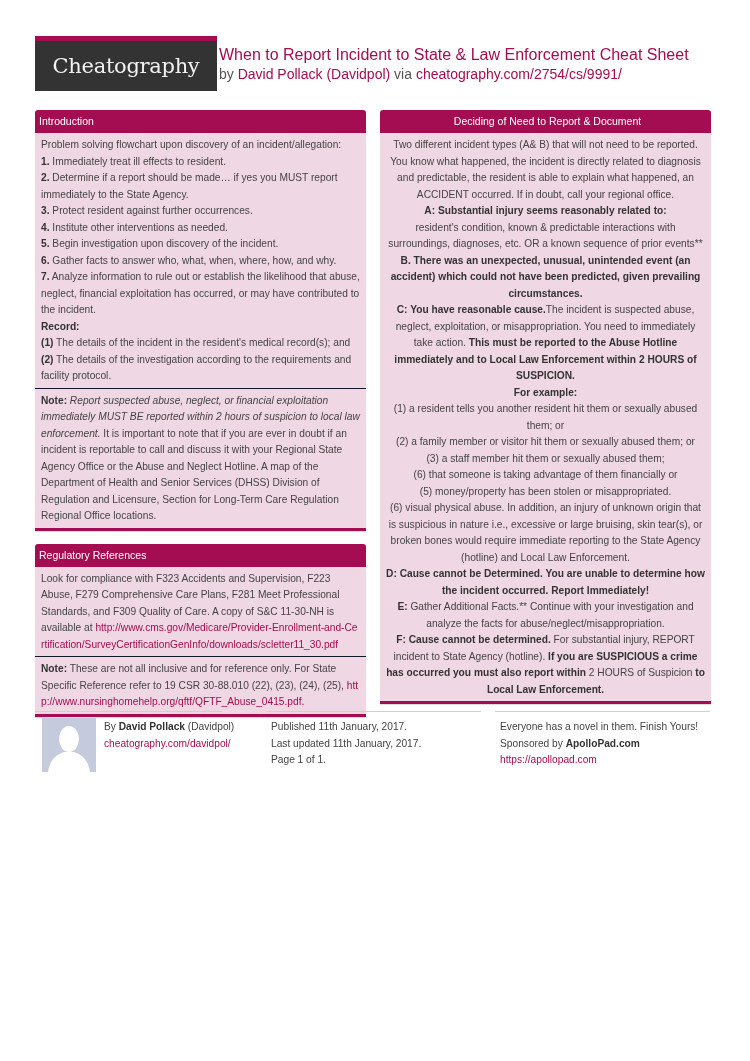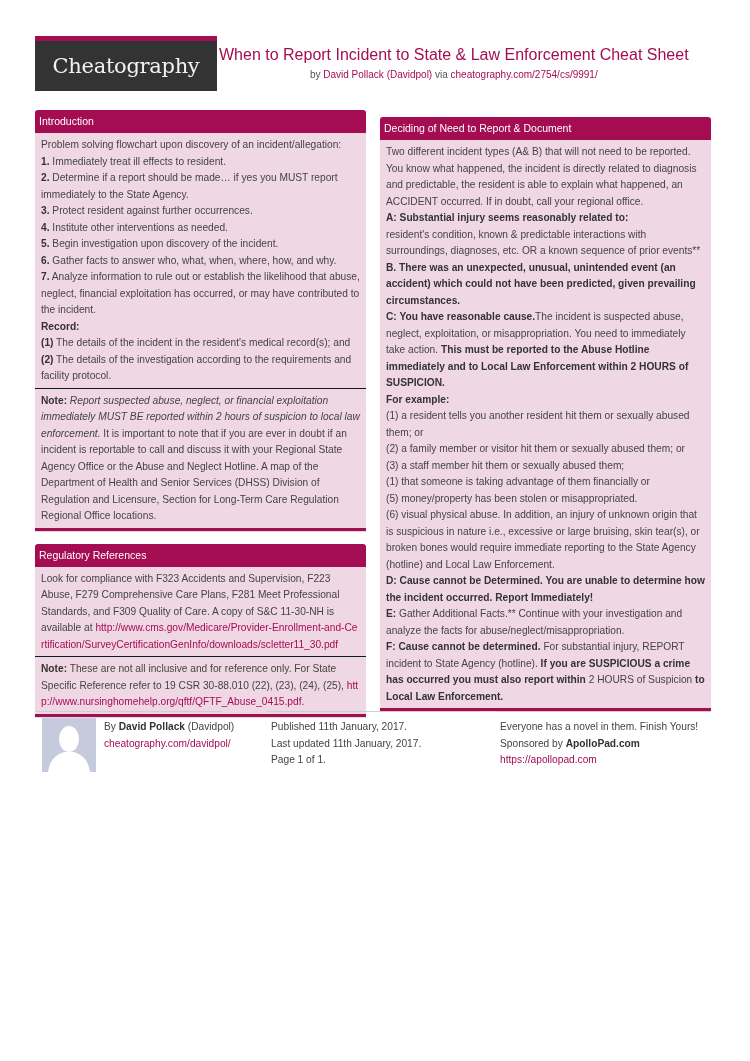--- a/index.html
+++ b/index.html
@@ -6,28 +6,28 @@
     html, body { width: 750px; height: 1061px; background: #ffffff; }
     body { position: relative; font-family: "Liberation Sans", sans-serif; color: #444; overflow: hidden; }
 
     .logo {
       position: absolute; left: 35px; top: 36px; width: 182px; height: 55px;
       background: #333333; border-top: 5px solid #a50d52;
       display: flex; align-items: center; justify-content: center;
     }
     .logo span { font-family: "DejaVu Serif", "Liberation Serif", serif; color: #f2f2f2; font-size: 21px; letter-spacing: -0.3px; }
 
-    .title-block { position: absolute; left: 219px; top: 45px; text-align: center; }
+    .title-block { position: absolute; left: 219px; top: 45px; }
     .title { color: #a50d52; font-size: 16px; line-height: 20px; }
-    .byline { color: #555; font-size: 10px; line-height: 19px; }
+    .byline { color: #555; font-size: 14px; line-height: 19px; }
     .byline .link { color: #a50d52; }
 
     .col { position: absolute; width: 331px; }
     .col.left { left: 35px; top: 110px; }
-    .col.right { left: 380px; top: 117px; }
+    .col.right { left: 380px; top: 110px; text-align: center; }
 
     .box { border-radius: 3px 3px 0 0; overflow: hidden; margin-bottom: 13px; box-shadow: 0 1px 1px rgba(0,0,0,0.15); }
     .box-header {
       background: #a50d52; color: #fff; font-weight: normal; font-size: 10.5px;
       height: 23px; line-height: 23px; padding-left: 4px;
     }
     .box-body { background: #f0d7e4; }
     .section { padding: 4px 6px 3px 6px; font-size: 10.2px; line-height: 16.5px; color: #444; border-bottom: 1px solid #0f172a; }
     .section:last-child { border-bottom: 3px solid #a50d52; }
     .section b { color: #333; }
@@ -95,21 +95,21 @@
       <div class="section">
         <span class="line">Two different incident types (A&amp; B) that will not need to be reported. You know what happened, the incident is directly related to diagnosis and predictable, the resident is able to explain what happened, an ACCIDENT occurred. If in doubt, call your regional office.</span>
         <b class="line">A: Substantial injury seems reasonably related to:</b>
         <span class="line">resident's condition, known &amp; predictable interactions with surroundings, diagnoses, etc. OR a known sequence of prior events**</span>
         <b class="line">B. There was an unexpected, unusual, unintended event (an accident) which could not have been predicted, given prevailing circumstances.</b>
         <span class="line"><b>C: You have reasonable cause.</b><span>The incident is suspected abuse, neglect, exploitation, or misappropriation. You need to immediately take action. </span><b>This must be reported to the Abuse Hotline immediately and to Local Law Enforcement within 2 HOURS of SUSPICION.</b></span>
         <b class="line">For example:</b>
         <span class="line">(1) a resident tells you another resident hit them or sexually abused them; or</span>
         <span class="line">(2) a family member or visitor hit them or sexually abused them; or</span>
         <span class="line">(3) a staff member hit them or sexually abused them;</span>
-        <span class="line">(1) that someone is taking advantage of them financially or</span>
+        <span class="line">(6) that someone is taking advantage of them financially or</span>
         <span class="line">(5) money/property has been stolen or misappropriated.</span>
         <span class="line">(6) visual physical abuse. In addition, an injury of unknown origin that is suspicious in nature i.e., excessive or large bruising, skin tear(s), or broken bones would require immediate reporting to the State Agency (hotline) and Local Law Enforcement.</span>
         <b class="line">D: Cause cannot be Determined. You are unable to determine how the incident occurred. Report Immediately!</b>
         <span class="line"><b>E:</b><span> Gather Additional Facts.** Continue with your investigation and analyze the facts for abuse/neglect/misappropriation.</span></span>
         <span class="line"><b>F: Cause cannot be determined.</b><span> For substantial injury, REPORT incident to State Agency (hotline). </span><b>If you are SUSPICIOUS a crime has occurred you must also report within</b><span> 2 HOURS of Suspicion </span><b>to Local Law Enforcement.</b></span>
       </div>
     </div>
   </div>
 </div>
 

